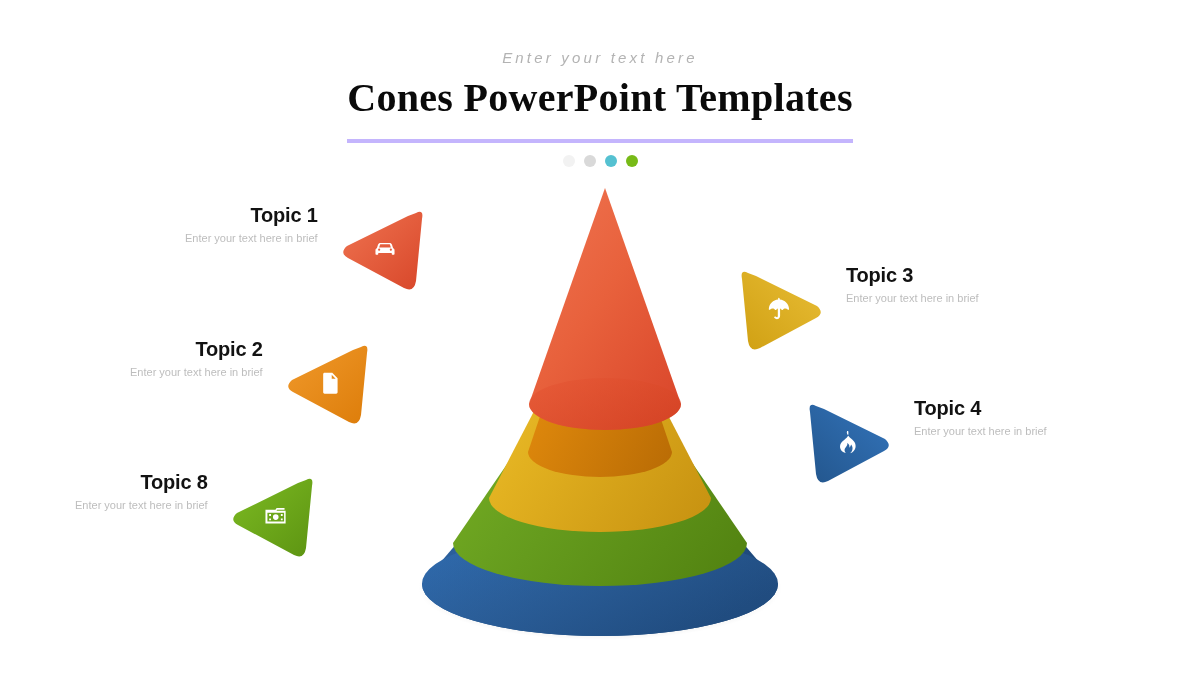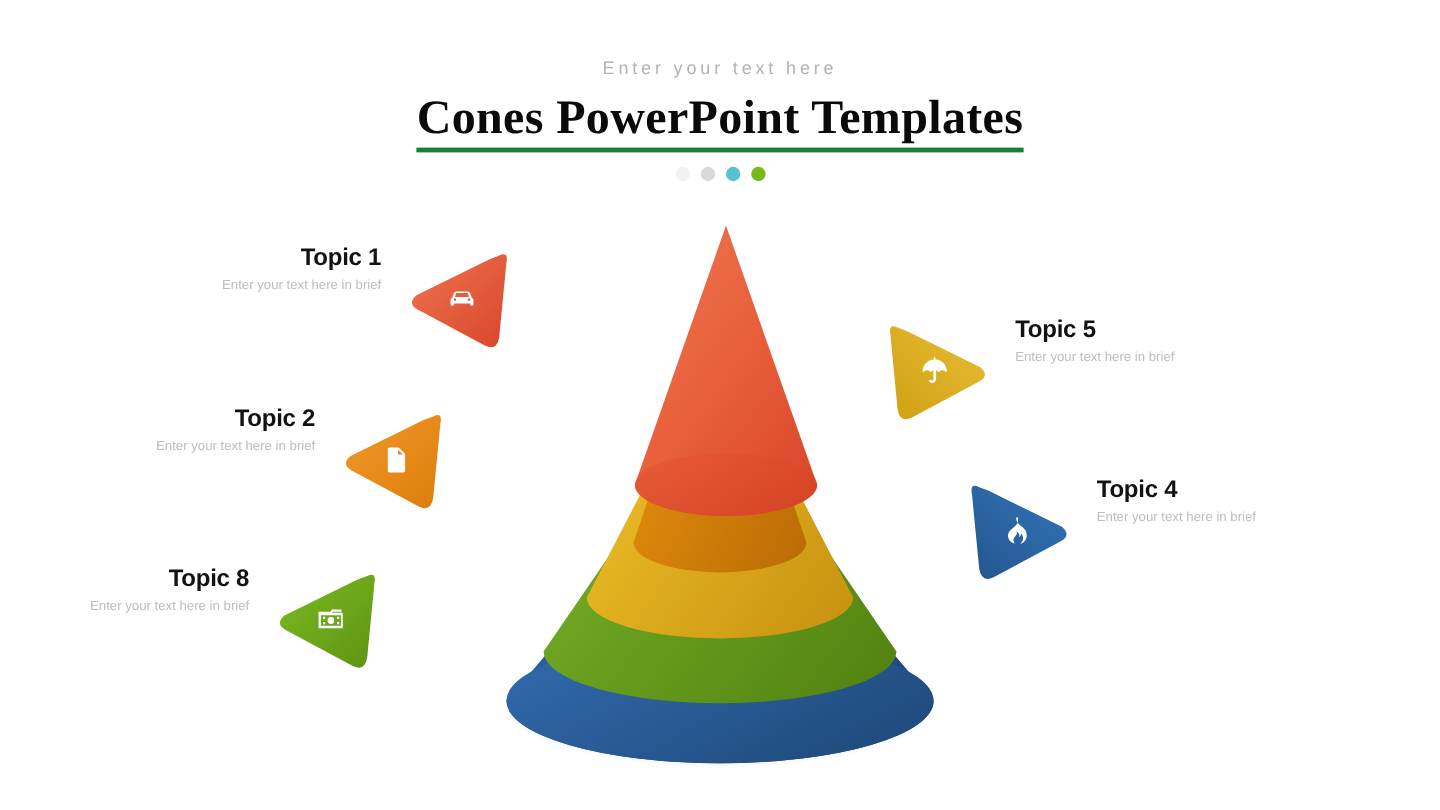--- a/index.html
+++ b/index.html
@@ -24,26 +24,27 @@
     width: 1200px;
     text-align: center;
   }
   #subtitle {
     font-family: "Liberation Sans", sans-serif;
     font-size: 15px;
     letter-spacing: 3.2px;
     color: #b3b3b3;
     font-weight: 400;
     line-height: 20px;
+    font-style: italic;
   }
   #title-wrap {
     display: inline-block;
     margin-top: 7px;
-    border-bottom: 4px solid #15803d;
-    padding-bottom: 2px;
+    border-bottom: 4px solid #c4b5fd;
+    padding-bottom: 18px;
   }
   #title {
     font-family: "Liberation Serif", serif;
     font-size: 40px;
     font-weight: bold;
     color: #0a0a0a;
     line-height: 46px;
     letter-spacing: 0.3px;
     white-space: nowrap;
   }
@@ -327,21 +328,21 @@
       </defs>
       <path d="M 8 10 Q 0 6 2 16 L 8 78 Q 10 90 20 85 L 76 55 Q 85 50 77 43 L 16 13 Z" fill="url(#bg3)"></path>
     </svg>
     <span class="glyph">
       <svg viewBox="0 0 24 24">
         <path d="M12.7 2.2v1.1c4.6.3 8.3 4 8.6 8.6.1.8-.8 1.2-1.3.6-.5-.6-1.3-1-2.2-1-.9 0-1.7.4-2.2 1.1-.3.4-.9.4-1.2 0-.3-.4-.8-.8-1.4-1v6.7c0 .9-.4 1.8-1.1 2.4-1.2 1-3 .9-4.1-.3-.4-.4-.3-1 .1-1.3.4-.4 1-.3 1.3.1.4.4 1 .5 1.4.1.2-.2.3-.5.3-.9v-6.8c-.6.2-1.1.5-1.4 1-.3.4-.9.4-1.2 0-.5-.7-1.3-1.1-2.2-1.1-.9 0-1.7.4-2.2 1-.5.6-1.4.2-1.3-.6.3-4.6 4-8.3 8.6-8.6V2.2c0-.3.3-.6.6-.6s.6.3.6.6z"></path>
       </svg>
     </span>
   </div>
   <div class="topic-text">
-    <div class="topic-title">Topic 5</div>
+    <div class="topic-title">Topic 3</div>
     <div class="topic-desc">Enter your text here in brief</div>
   </div>
 </div>
 
 <div class="topic right" style="left:808px; top:396px;">
   <div class="badge">
     <svg viewBox="0 0 86 92">
       <defs>
         <linearGradient id="bg5" x1="1" y1="0" x2="0" y2="1">
           <stop offset="0%" stop-color="#3374bb"></stop>

